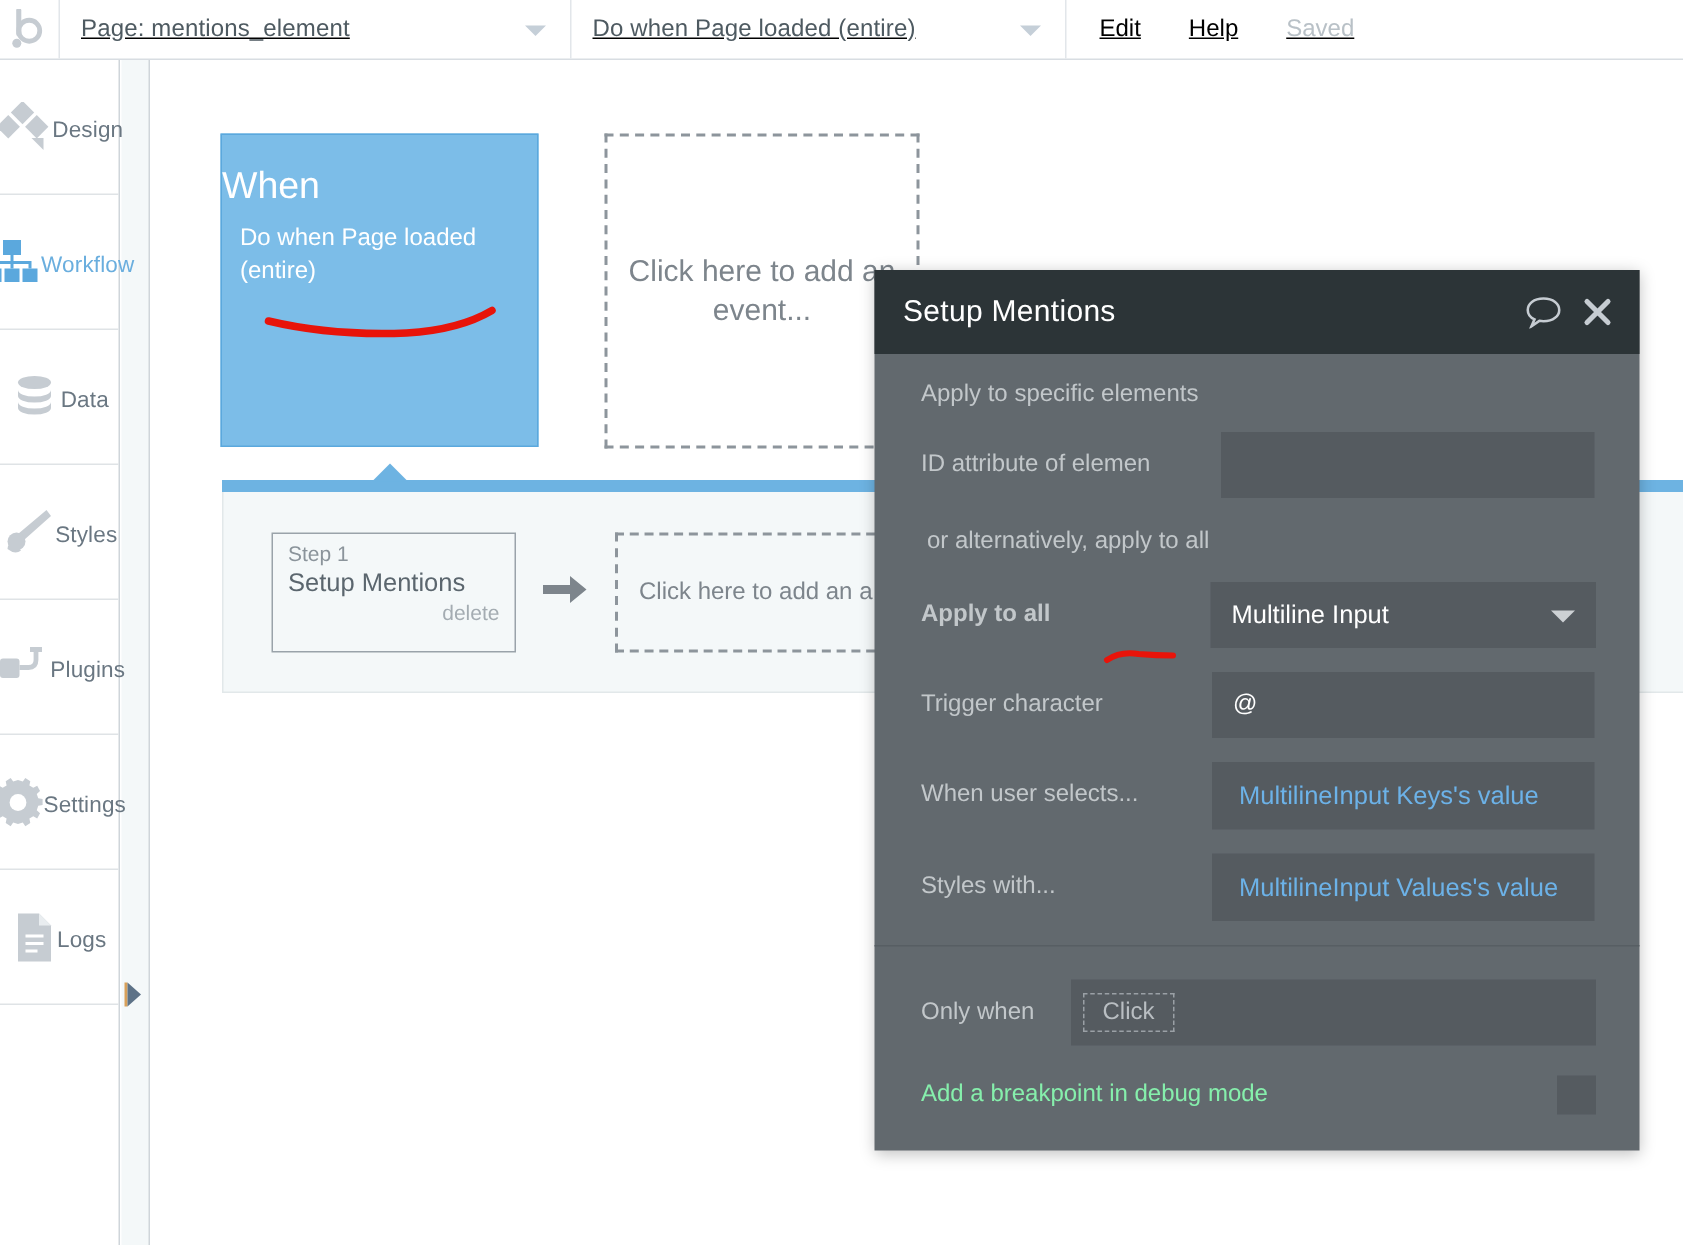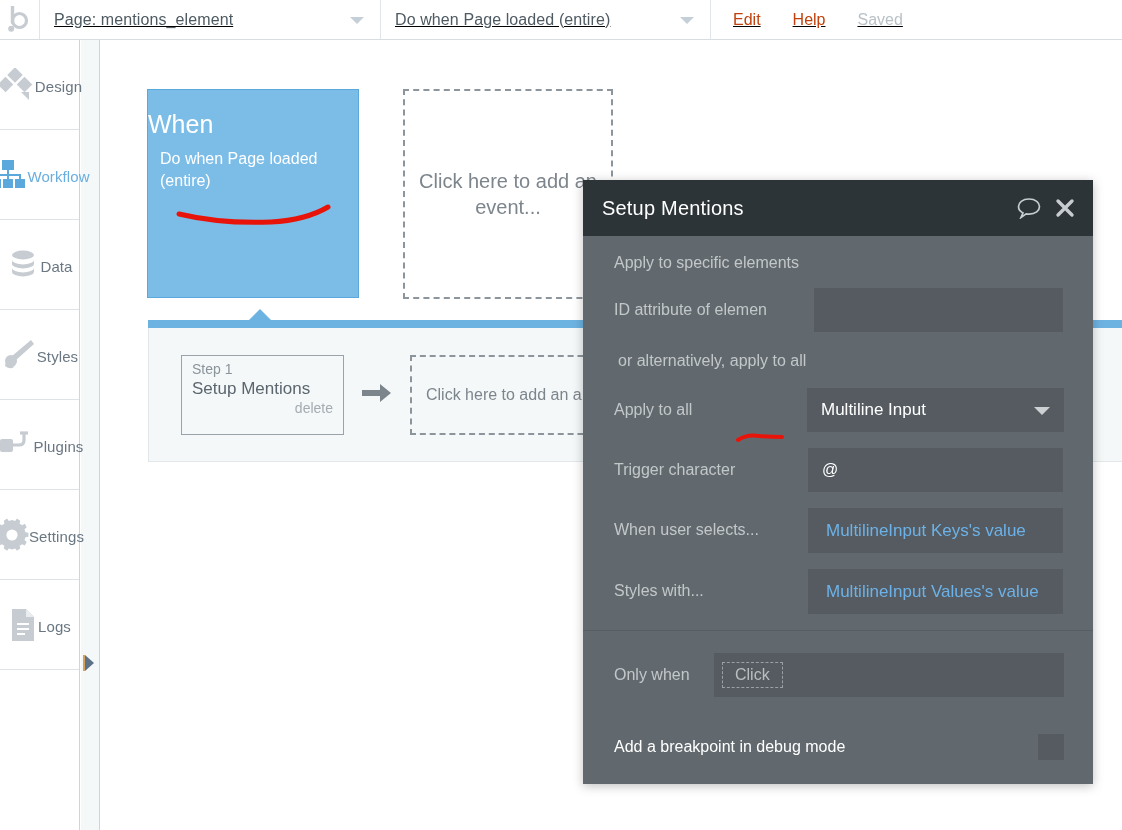--- a/index.html
+++ b/index.html
@@ -65,21 +65,21 @@
     width: 0; height: 0;
     border-left: 7px solid transparent;
     border-right: 7px solid transparent;
     border-top: 7px solid #c5cfd8;
   }
   .tb-action {
     display: flex;
     align-items: center;
     padding: 0 16px;
     font-size: 16px;
-    color: #c2410c;
+    color: #000000;
     cursor: pointer;
     white-space: nowrap;
   }
   #tb-edit { padding-left: 22px; }
   .tb-status {
     display: flex;
     align-items: center;
     padding: 0 16px;
     font-size: 16px;
     color: #b9c1c7;
@@ -356,21 +356,21 @@
   }
   #row-alt {
     padding: 0 35px;
     margin-bottom: 14px;
   }
 
   #row-id .d-label { width: 200px; }
   #row-id .d-field { max-width: 249px; }
 
   #row-applyall { position: relative; }
-  #row-applyall .d-label { width: 194px; }
+  #row-applyall .d-label { width: 194px; font-weight: bold; }
   #apply-red {
     position: absolute;
     left: 152px;
     top: 44px;
     pointer-events: none;
   }
   #dropdown-field {
     width: 257px;
     flex: none;
     background: #555b60;
@@ -415,21 +415,21 @@
   #dialog-divider {
     height: 1px;
     background: #575e63;
     margin: 6px 0 0 0;
   }
 
   #row-onlywhen {
     padding: 22px 29px 0 31px;
     display: flex;
     align-items: center;
-    margin-bottom: 37px;
+    margin-bottom: 20px;
     justify-content: center;
   }
   #row-onlywhen .d-label { width: 100px; line-height: 44px;}
   #onlywhen-field {
     flex: 1;
     background: #555b60;
     height: 44px;
     box-sizing: border-box;
     display: flex;
     align-items: center;
@@ -444,21 +444,21 @@
     cursor: pointer;
   }
 
   #row-breakpoint {
     padding: 0 29px 24px 31px;
     display: flex;
     align-items: center;
   }
   #breakpoint-label {
     font-size: 16px;
-    color: #ffffff;
+    color: #86efac;
     flex: 1;
   }
   #breakpoint-checkbox {
     width: 26px; height: 26px;
     background: #555b60;
     cursor: pointer;
   }
 </style>
 </head>
 <body>

